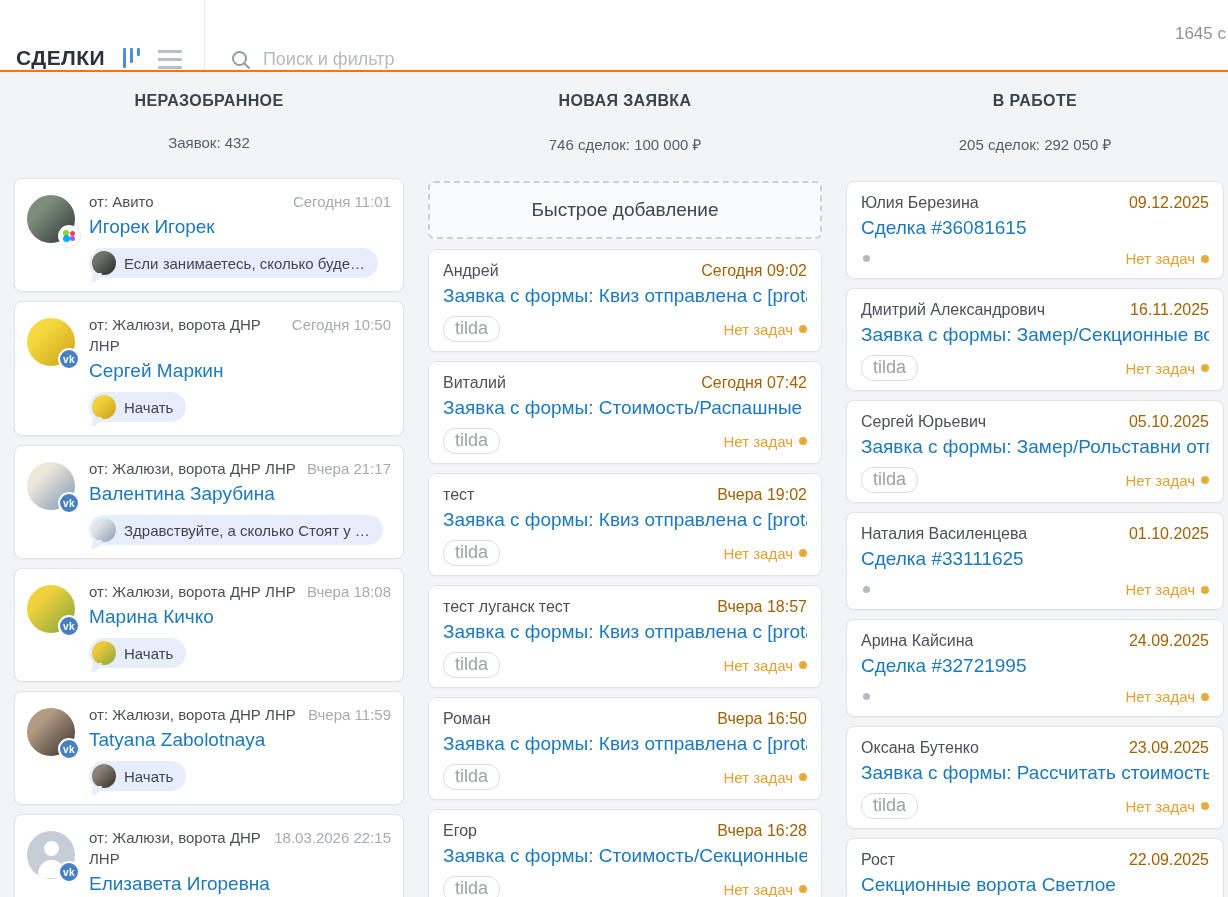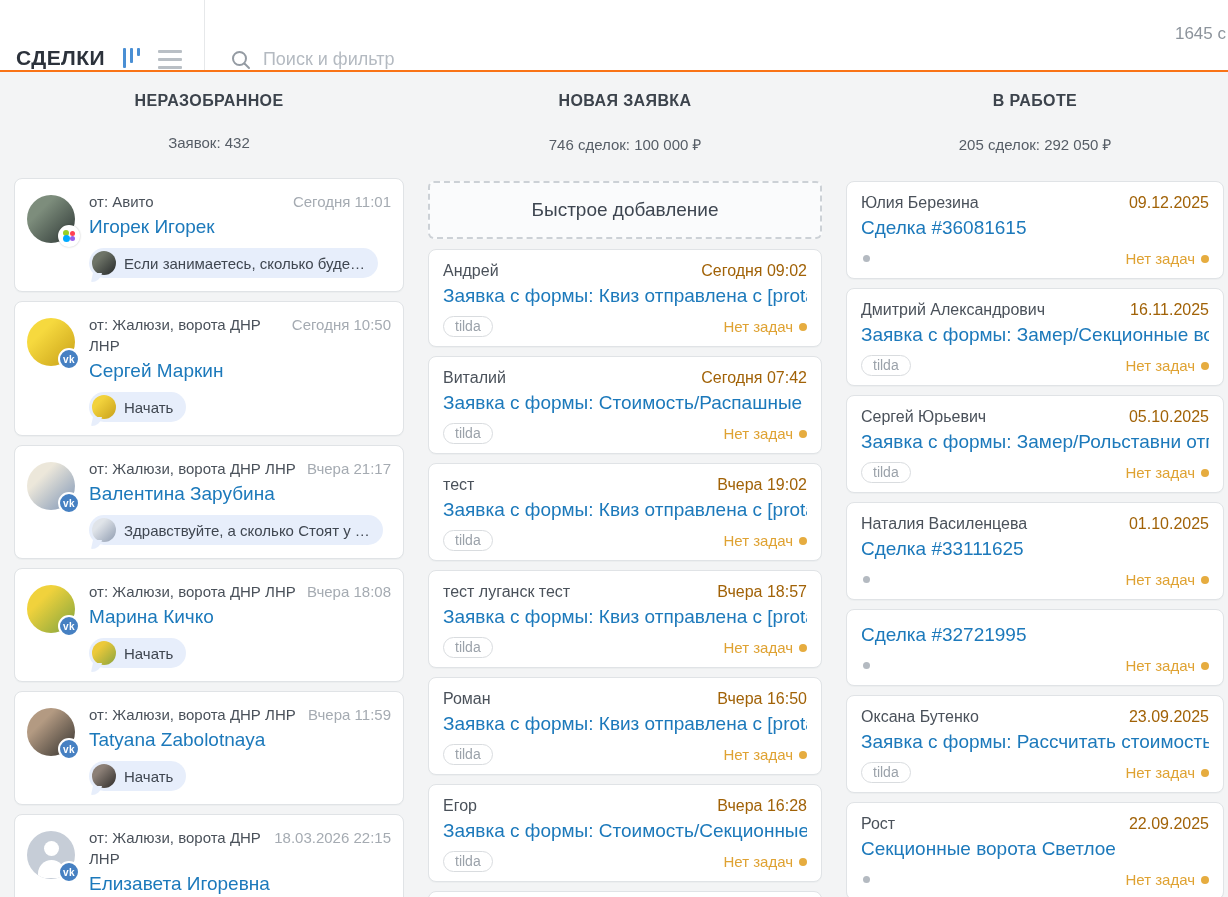--- a/index.html
+++ b/index.html
@@ -77,21 +77,21 @@
     cursor:pointer; margin-bottom:1px; }
 
   
   .deal-card { padding:10px 14px 9px; }
   .deal-top { display:flex; justify-content:space-between; align-items:baseline;gap:36px; }
   .deal-contact { font-size:16px; color:#4a515a; line-height:21px; white-space:nowrap; overflow:hidden; padding-right:8px; }
   .deal-time { font-size:16px; color:#a16207; line-height:21px; flex:none; }
   .deal-title { display:block; font-size:19px; color:#1c79bb; line-height:26px; margin-top:2px;
     white-space:nowrap; overflow:hidden; text-decoration:none; }
   .deal-footer { display:flex; align-items:center; justify-content:space-between; margin-top:7px; min-height:21px; }
-  .tag { font-size:14px; color:#9ba2aa; border:1px solid #d9dcdf; border-radius:12px;
+  .tag { font-size:18px; color:#9ba2aa; border:1px solid #d9dcdf; border-radius:12px;
     padding:1px 11px 2px; background:#fff; }
   .gray-dot { width:7px; height:7px; border-radius:50%; background:#b4bac1; margin-left:2px; }
   .status { display:inline-flex; align-items:center; gap:6px; margin-left:auto; cursor:pointer; }
   .status-text { font-size:15px; color:#dfa232; }
   .status-dot { width:8px; height:8px; border-radius:50%; background:#e6ac3f; }
 </style>
 </head>
 <body>
 
 <header class="topbar">
@@ -418,20 +418,24 @@
 
       <span class="gray-dot"></span>
       <span class="status">
         <span class="status-text">Нет задач</span>
         <span class="status-dot"></span>
       </span>
     </div>
   </article>
 
   <article class="card deal-card">
+    <div class="deal-top">
+      <span class="deal-contact">Арина Кайсина</span>
+      <span class="deal-time">24.09.2025</span>
+    </div>
     <a class="deal-title">Сделка #32721995</a>
     <div class="deal-footer">
 
       <span class="gray-dot"></span>
       <span class="status">
         <span class="status-text">Нет задач</span>
         <span class="status-dot"></span>
       </span>
     </div>
   </article>

